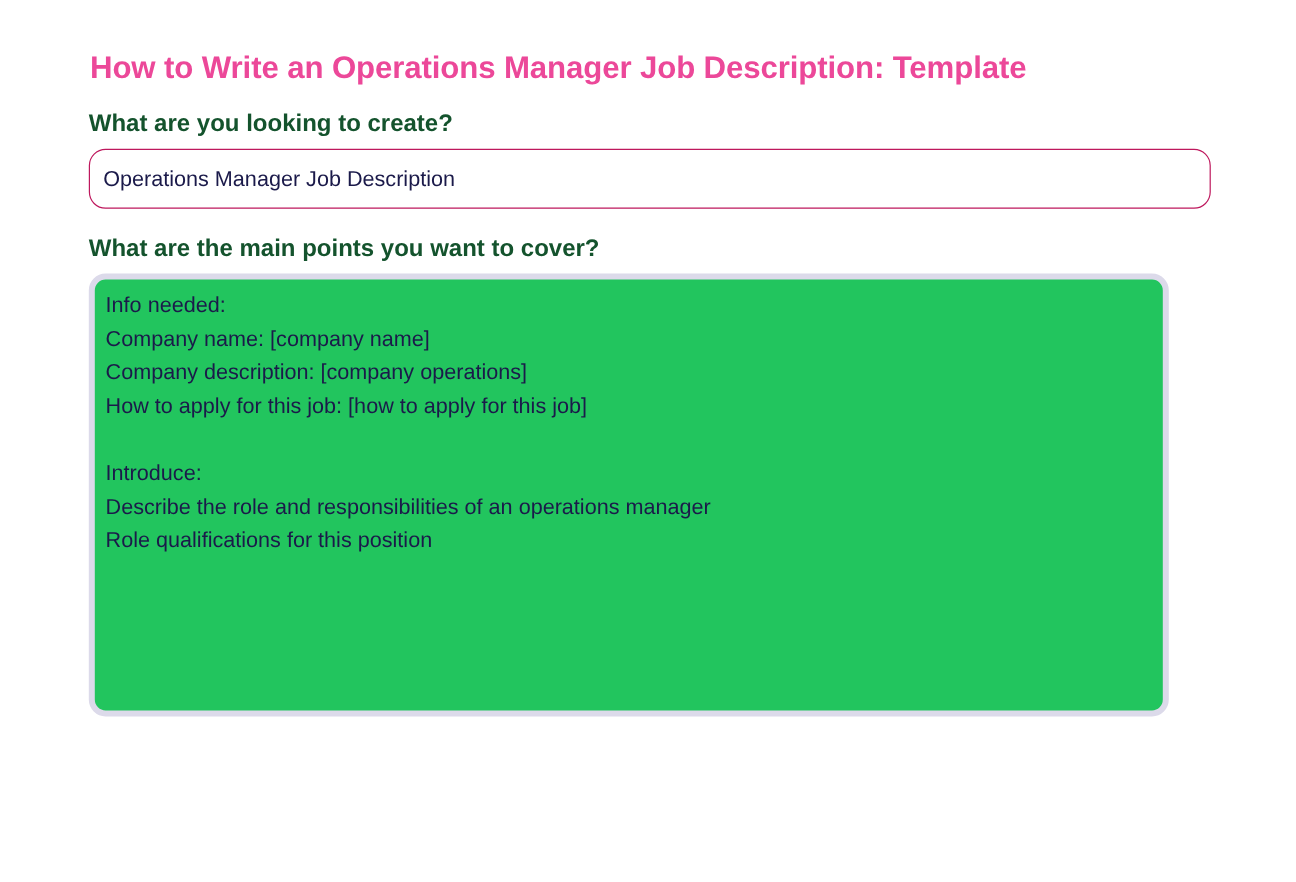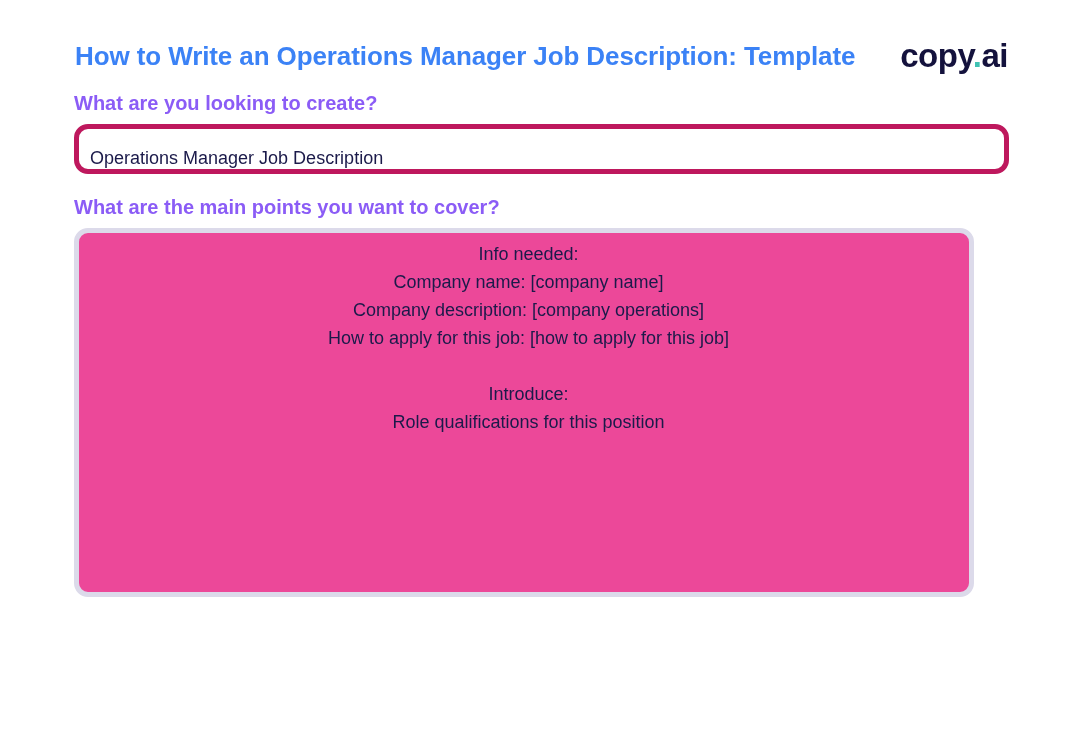--- a/index.html
+++ b/index.html
@@ -20,99 +20,96 @@
       top: 36px;
       width: 935px;
       height: 40px;
       display: flex;
       align-items: center;
       justify-content: space-between;
     }
     .page-title {
       font-size: 26px;
       font-weight: 700;
-      color: #3b82f6;
+      color: #ec4899;
       letter-spacing: -0.1px;
       white-space: nowrap;
     }
     .logo {
       font-size: 33px;
       font-weight: 700;
       color: #14123d;
       letter-spacing: -0.5px;
       white-space: nowrap;
       margin-right: 2px;
     }
     .logo .dot {
       color: #3fc2b3;
     }
     .label {
       position: absolute;
       left: 74px;
       font-size: 20px;
       font-weight: 700;
-      color: #8b5cf6;
+      color: #14532d;
       white-space: nowrap;
     }
     .label-1 { top: 92px; }
     .label-2 { top: 196px; }
     .input-box {
       position: absolute;
       left: 74px;
       top: 124px;
       width: 935px;
       height: 50px;
-      border: 5px solid #be185d;
+      border: 1px solid #be185d;
       border-radius: 14px;
       background: #ffffff;
       padding: 0 0 0 11px;
       display: flex;
-      align-items: flex-end;
+      align-items: center;
       font-size: 18px;
       color: #1b1a4a;
     }
     .textarea-box {
       position: absolute;
       left: 74px;
       top: 228px;
       width: 900px;
       height: 369px;
       border: 5px solid #dcdaea;
       border-radius: 14px;
-      background: #ec4899;
+      background: #22c55e;
       padding: 7px 0 0 9px;
       font-size: 18px;
       color: #1b1a4a;
-      text-align: center;
     }
     .line {
       height: 28px;
       line-height: 28px;
       white-space: nowrap;
     }
   </style>
 </head>
 <body>
 
 <div class="header">
   <h1 class="page-title">How to Write an Operations Manager Job Description: Template</h1>
-  <div class="logo">
-    <span>copy</span><span class="dot">.</span><span>ai</span>
-  </div>
 </div>
 
 <div class="label label-1">What are you looking to create?</div>
 
 <div class="input-box">
   <span>Operations Manager Job Description</span>
 </div>
 
 <div class="label label-2">What are the main points you want to cover?</div>
 
 <div class="textarea-box">
   <div class="line">Info needed:</div>
   <div class="line">Company name: [company name]</div>
   <div class="line">Company description: [company operations]</div>
   <div class="line">How to apply for this job: [how to apply for this job]</div>
   <div class="line"></div>
   <div class="line">Introduce:</div>
+  <div class="line">Describe the role and responsibilities of an operations manager</div>
   <div class="line">Role qualifications for this position</div>
 </div>
 
 </body></html>

